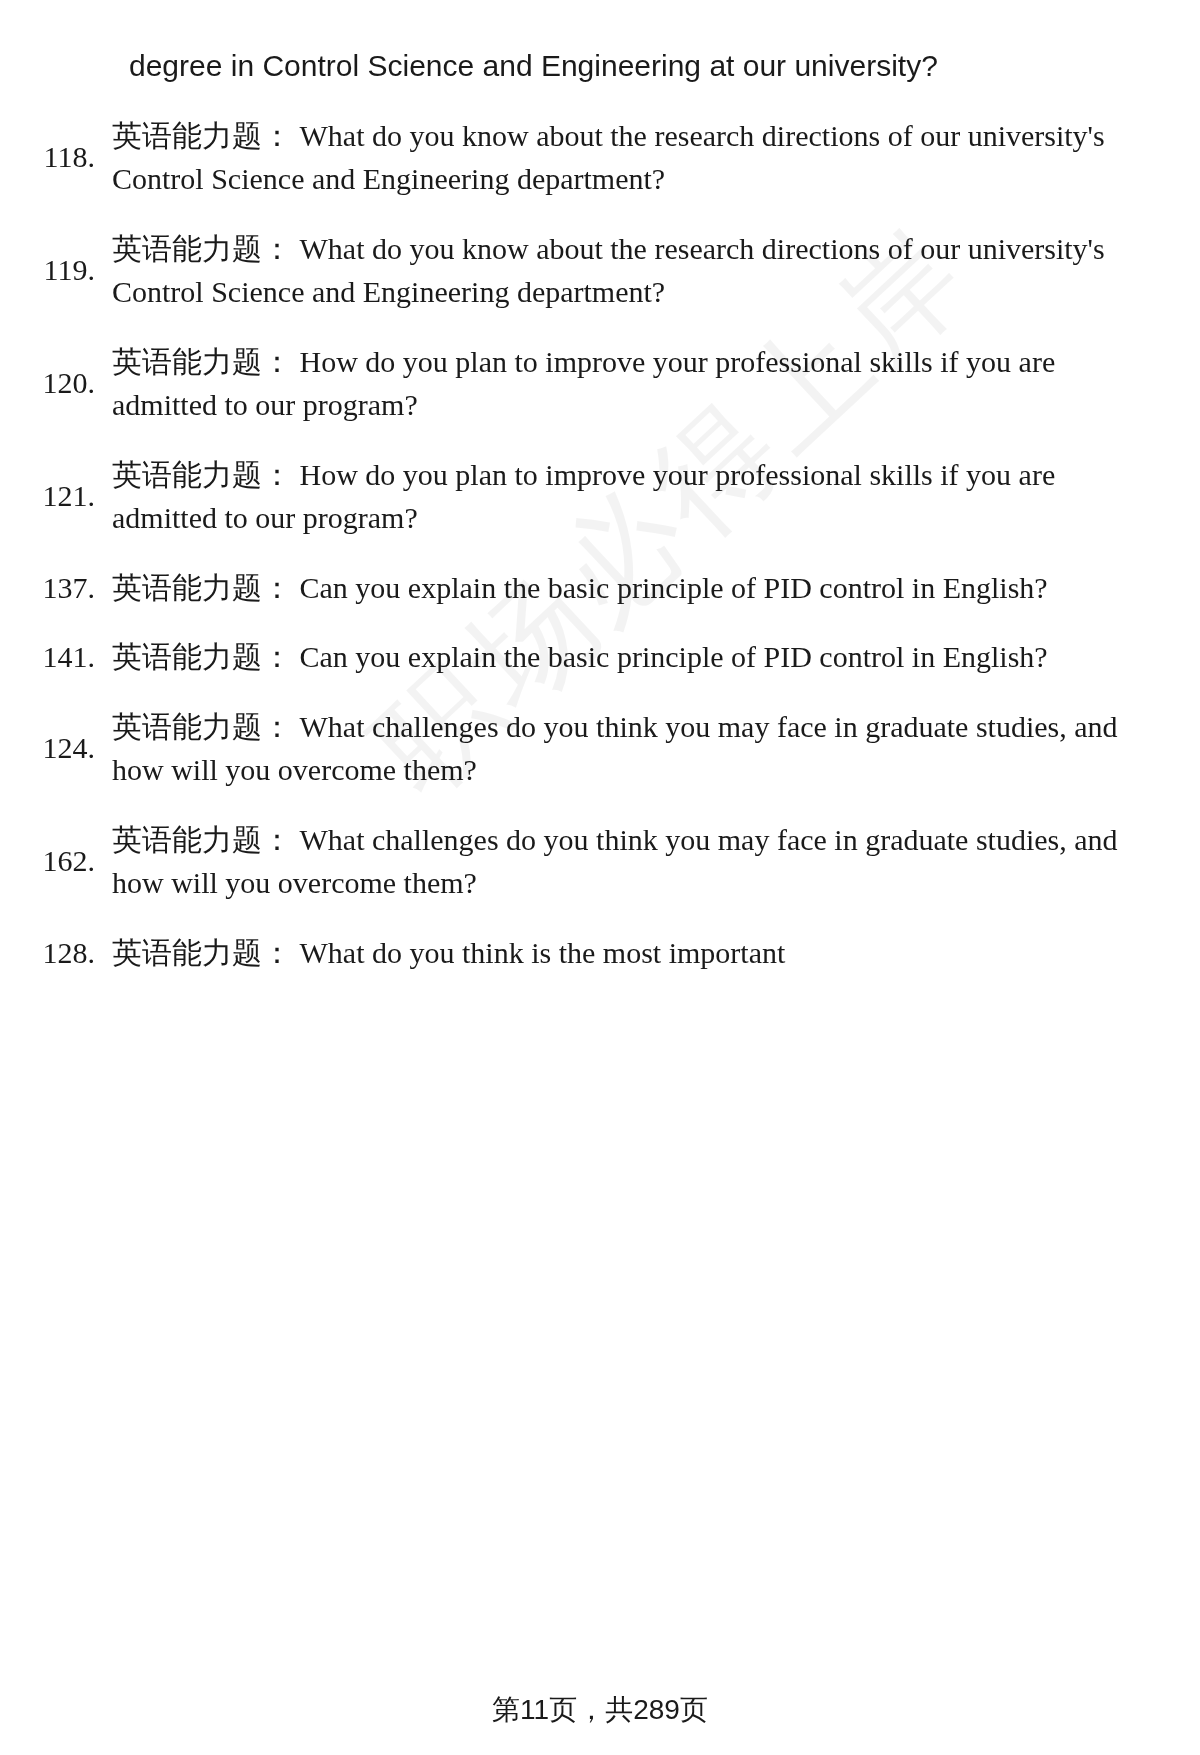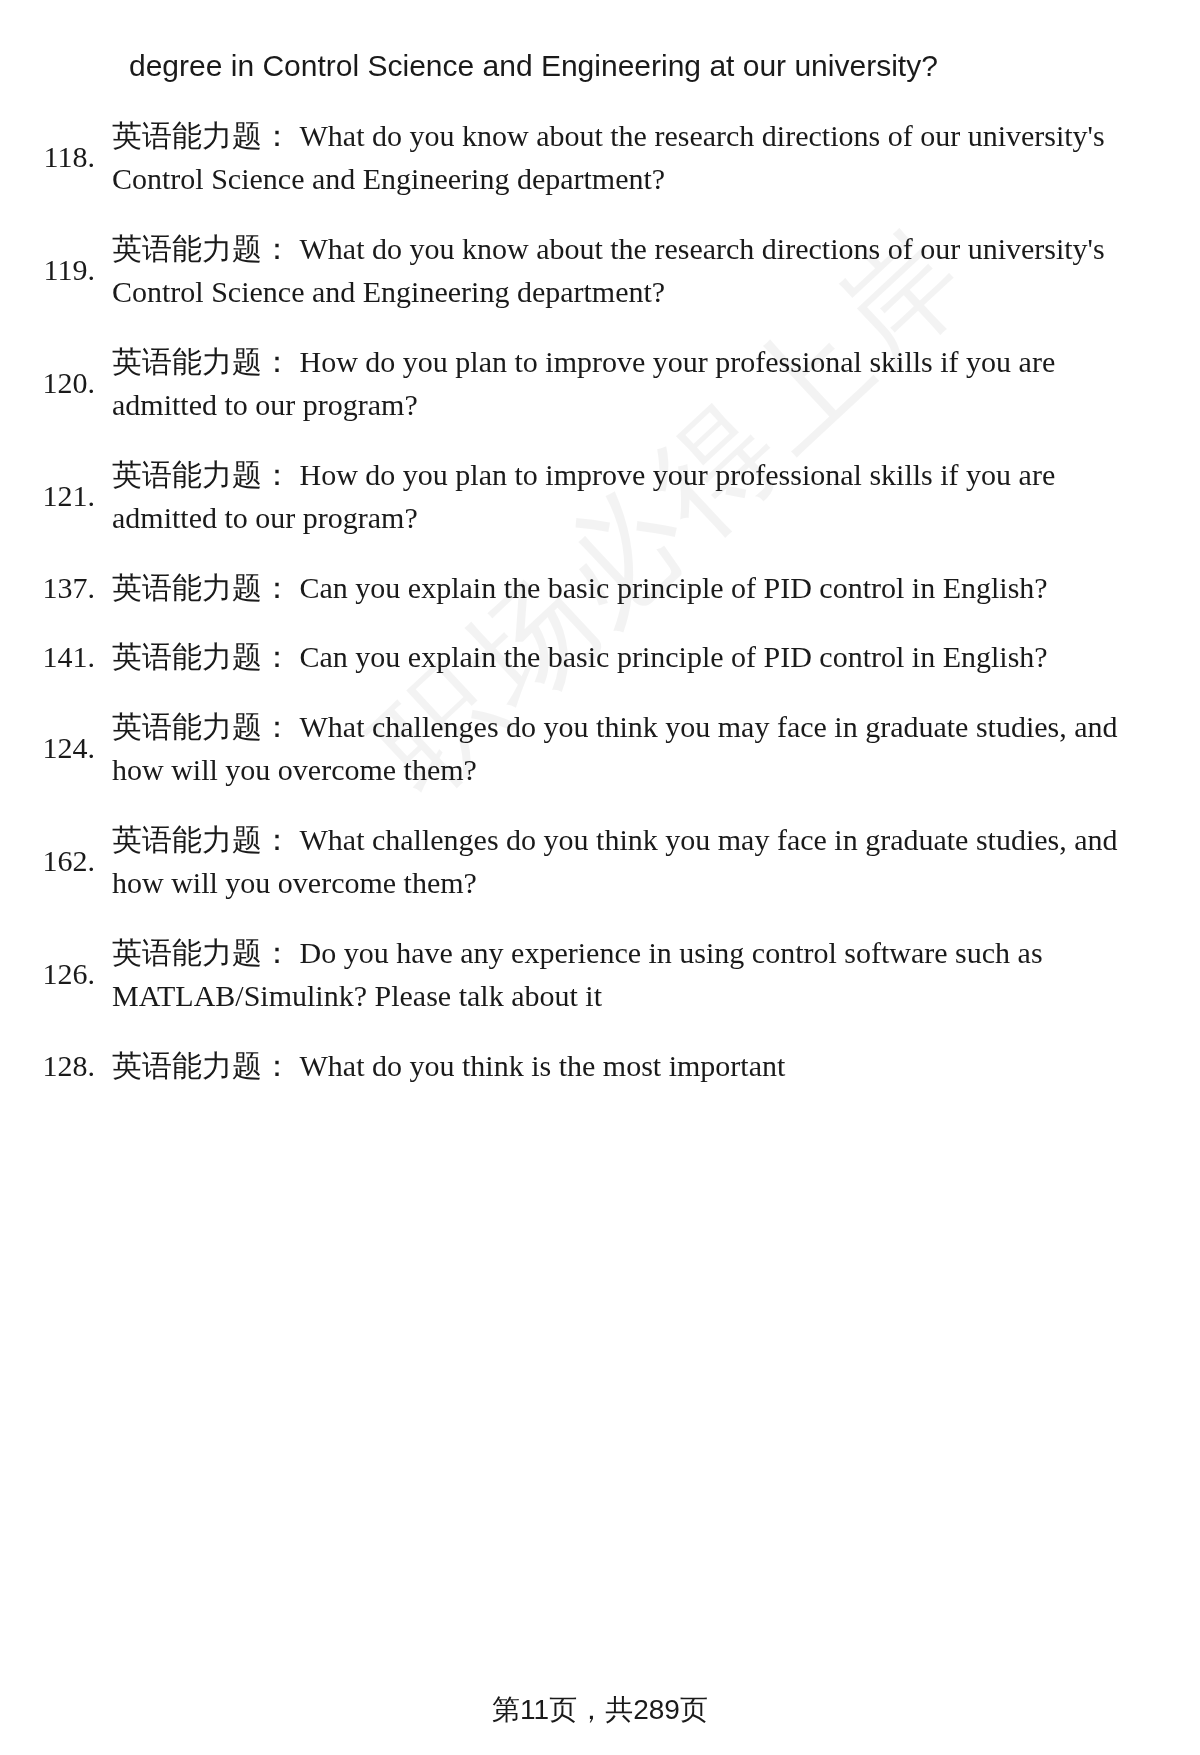--- a/index.html
+++ b/index.html
@@ -143,24 +143,20 @@
     <li class="qitem">
       <span class="qnum">124.</span>
       <span class="qtext"><span class="qtag">英语能力题：</span> <span>What challenges do you think you may face in graduate studies, and how will you overcome them?</span></span>
     </li>
 
     <li class="qitem">
       <span class="qnum">162.</span>
       <span class="qtext"><span class="qtag">英语能力题：</span> <span>What challenges do you think you may face in graduate studies, and how will you overcome them?</span></span>
     </li>
 
-    <li class="qitem">
-      <span class="qnum">126.</span>
-      <span class="qtext"><span class="qtag">英语能力题：</span> <span>Do you have any experience in using control software such as MATLAB/Simulink? Please talk about it</span></span>
-    </li>
 
 
     <li class="qitem">
       <span class="qnum">128.</span>
       <span class="qtext"><span class="qtag">英语能力题：</span> <span>What do you think is the most important</span></span>
     </li>
 
   </ul>
 </div>
 

